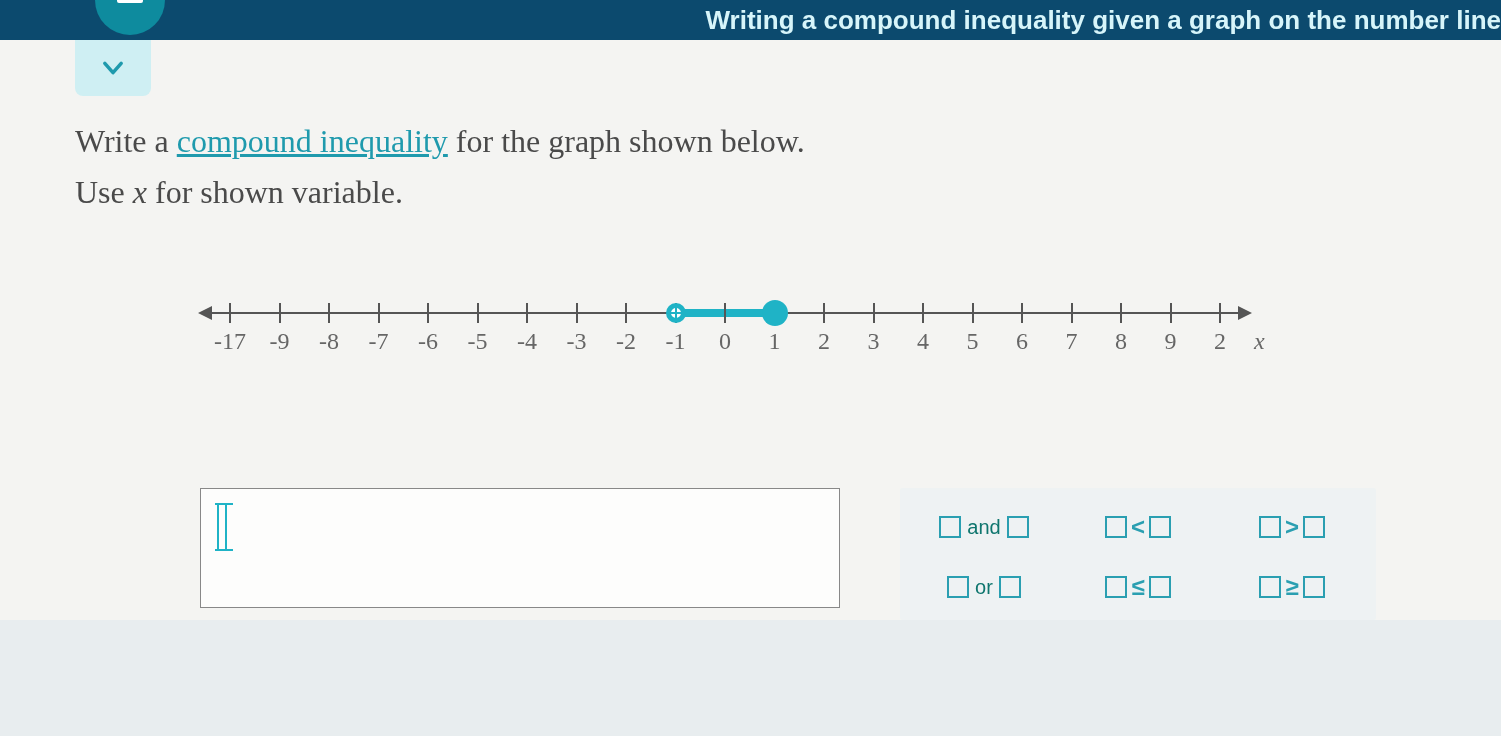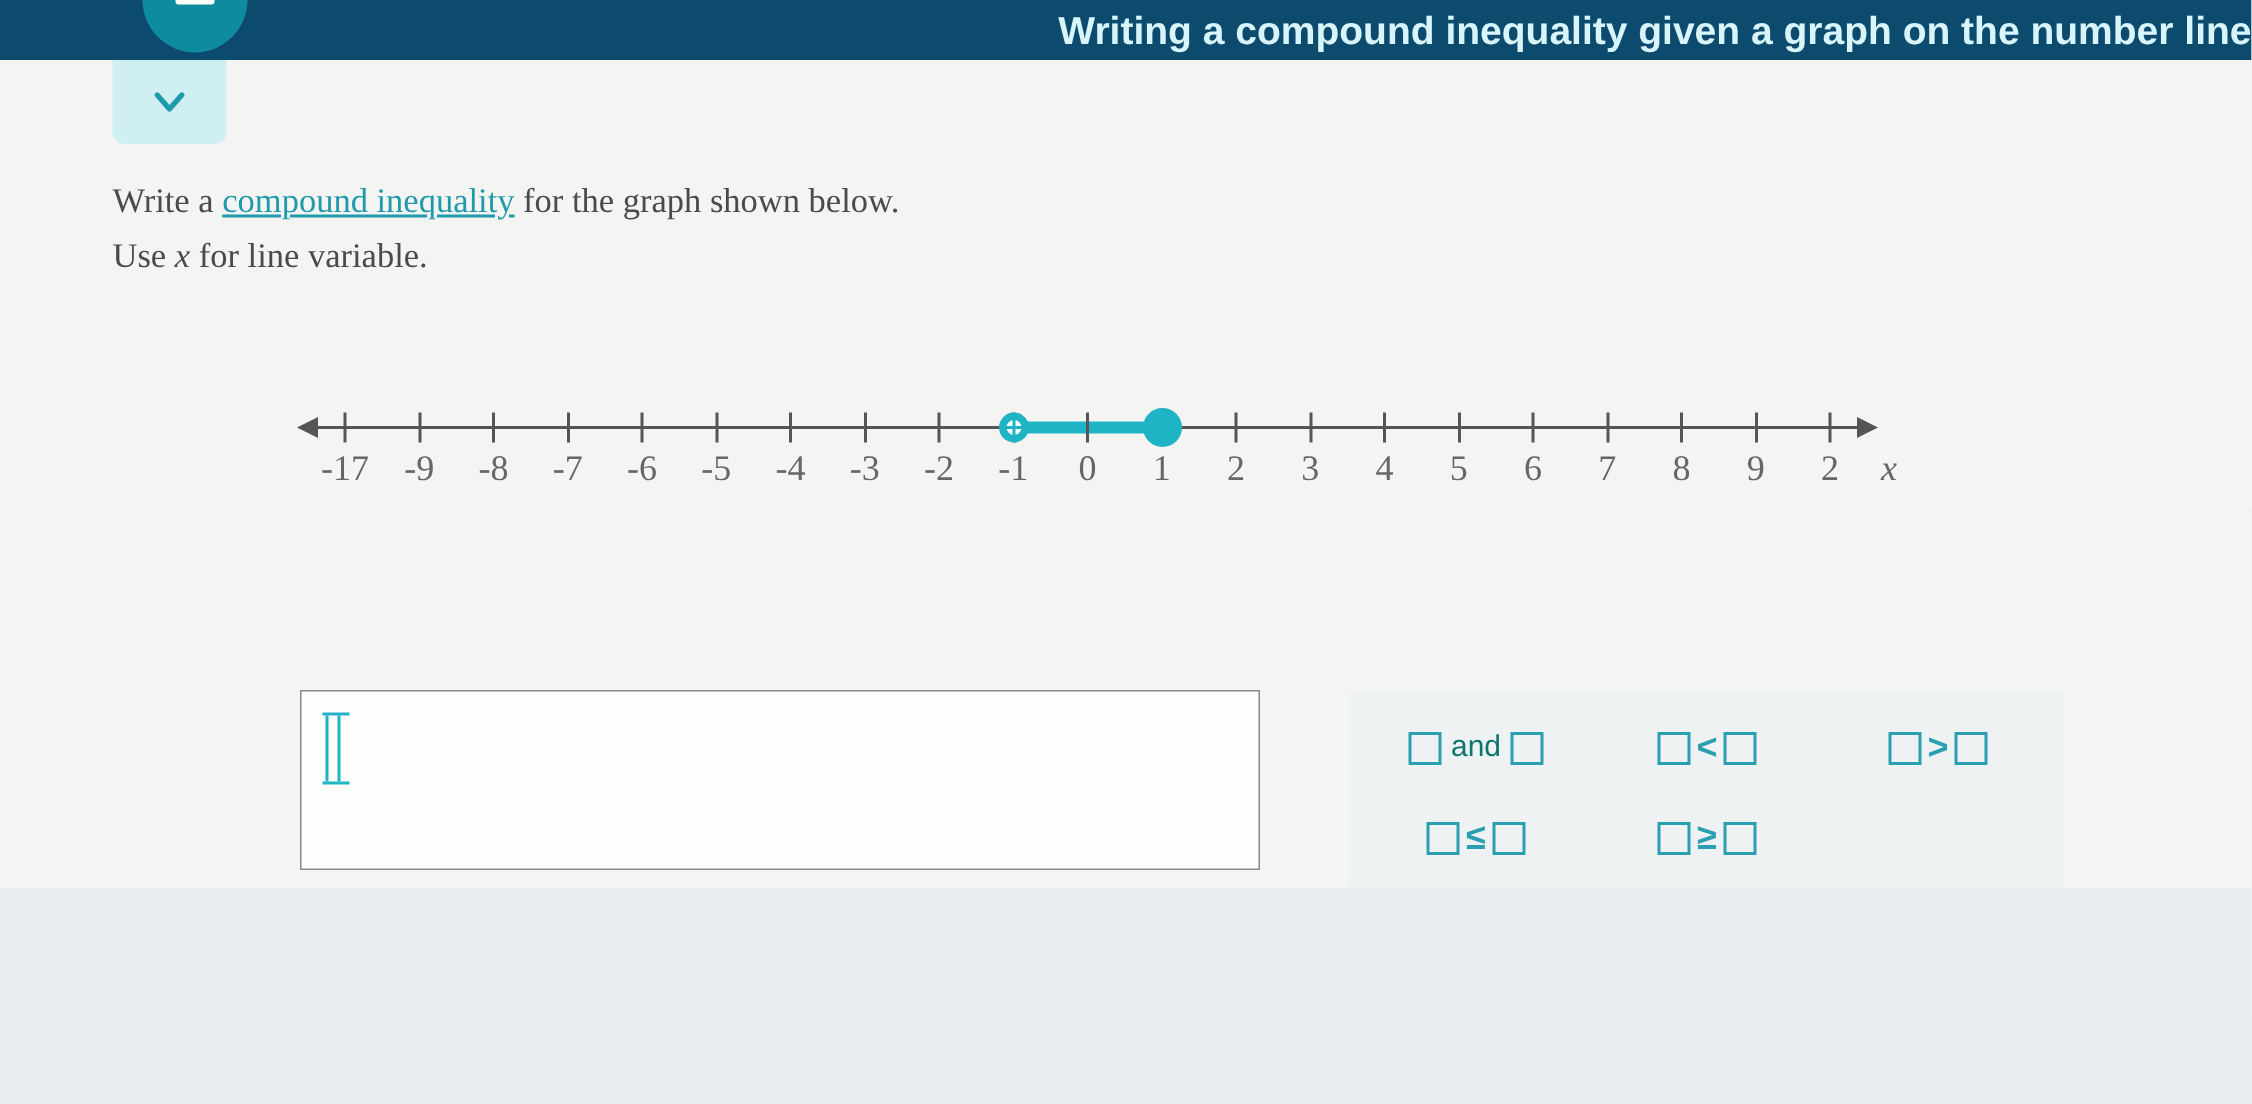--- a/index.html
+++ b/index.html
@@ -38,21 +38,21 @@
     border-bottom-left-radius:8px;
     border-bottom-right-radius:8px;
     display:flex; align-items:center; justify-content:center;
     margin-left:75px;
     cursor:pointer;
   }
   .collapse-tab svg { width:28px; height:28px; }
   .question {
     margin-left:75px;
     margin-top:20px;
-    font-size:23px;
+    font-size:32px;
     color:#4a4a4a;
     line-height:1.6;
     font-family: Georgia, 'Times New Roman', serif;
   }
   .question .link { color:#1f9aad; text-decoration:underline; cursor:pointer; }
   .question .var { font-style:italic; font-family:'Times New Roman', serif; }
 
   .numberline-wrap { margin-top:70px; margin-left:200px; position:relative; height:80px; }
   .numberline {
     position:relative;
@@ -126,21 +126,21 @@
 
 <div class="content">
   <div class="collapse-tab">
     <svg viewBox="0 0 24 24">
       <polyline points="5,8 12,16 19,8" fill="none" stroke="#1f9aad" stroke-width="3" stroke-linecap="round" stroke-linejoin="round"></polyline>
     </svg>
   </div>
 
   <div class="question">
     <span>Write a </span><span class="link">compound inequality</span><span> for the graph shown below.</span><br>
-    <span>Use </span><span class="var">x</span><span> for line variable.</span>
+    <span>Use </span><span class="var">x</span><span> for shown variable.</span>
   </div>
 
   <div class="numberline-wrap">
     <div class="arrow-left"></div>
     <div class="numberline"></div>
     <div class="arrow-right"></div>
     <div id="nl-container">
         <div class="segment" style="left: 475.5px; width: 99px;"></div>
         <div class="tick" style="left: 29px;"></div>
         <div class="tick-label" style="left: 30px;">-17</div>
@@ -208,20 +208,25 @@
           </div>
           <div class="pal-btn">
             <span class="pal-box"></span>
             <span style="color: rgb(42, 159, 177); font-weight: bold;">&gt;</span>
             <span class="pal-box"></span>
           </div>
         </div>
       <div class="palette-row" id="palette-row-2">
           <div class="pal-btn">
             <span class="pal-box"></span>
+            <span class="pal-text">or</span>
+            <span class="pal-box"></span>
+          </div>
+          <div class="pal-btn">
+            <span class="pal-box"></span>
             <span style="color: rgb(42, 159, 177); font-weight: bold;">≤</span>
             <span class="pal-box"></span>
           </div>
           <div class="pal-btn">
             <span class="pal-box"></span>
             <span style="color: rgb(42, 159, 177); font-weight: bold;">≥</span>
             <span class="pal-box"></span>
           </div>
         </div>
     </div>

